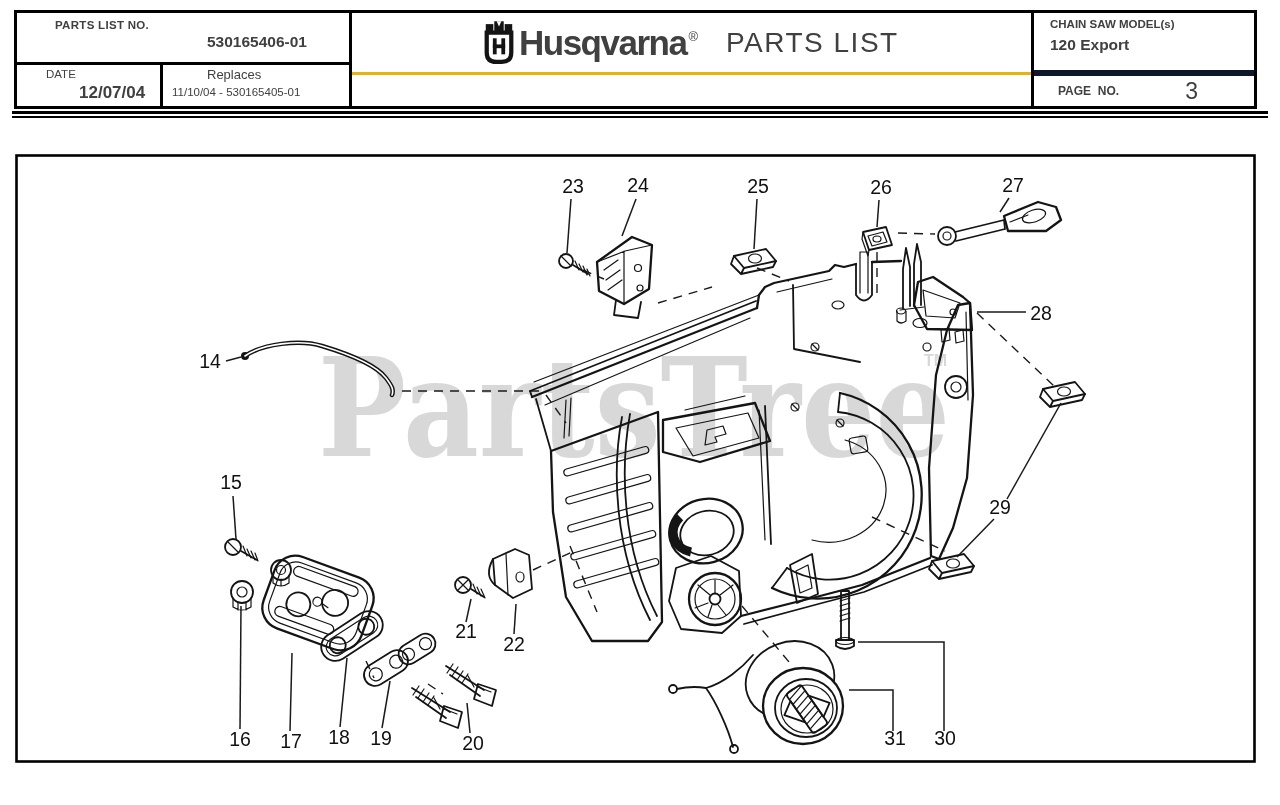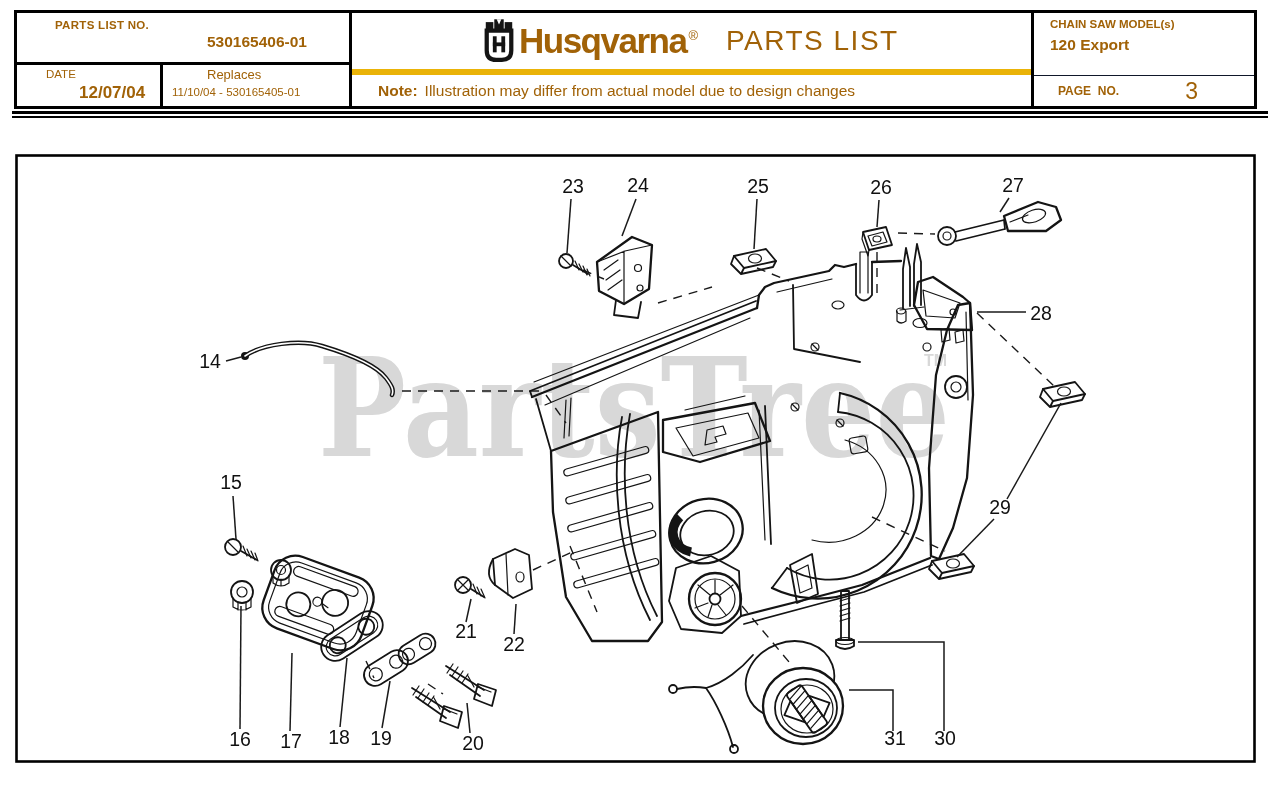--- a/index.html
+++ b/index.html
@@ -1,36 +1,36 @@
 <!DOCTYPE html>
 <html><head>
 <meta charset="utf-8">
 <style>
   html,body{margin:0;padding:0;background:#fff;}
   .page{position:relative;width:1280px;height:805px;background:#fff;overflow:hidden;
-        font-family:"Liberation Sans",sans-serif;color:#a16207;}
+        font-family:"Liberation Sans",sans-serif;color:#404040;}
   .hdr-box{position:absolute;border:3px solid #000;box-sizing:border-box;background:#fff;}
   .hb-left{left:14px;top:10px;width:338px;height:99px;}
   .pl-label{position:absolute;left:38px;top:6px;font-size:11.5px;font-weight:bold;letter-spacing:.3px;}
   .pl-value{position:absolute;left:190px;top:20px;font-size:15.5px;font-weight:bold;}
   .hb-left .rowline{position:absolute;left:0;right:0;top:49px;border-top:3px solid #000;}
   .hb-left .colline{position:absolute;left:143px;top:52px;bottom:0;border-left:3px solid #000;}
   .date-label{position:absolute;left:29px;top:55px;font-size:11.5px;font-weight:normal;}
   .date-value{position:absolute;left:62px;top:70px;font-size:17px;font-weight:bold;}
   .rep-label{position:absolute;left:190px;top:54px;font-size:13px;}
   .rep-value{position:absolute;left:155px;top:73px;font-size:11.5px;}
   .hb-center{left:349px;top:10px;width:685px;height:99px;}
-  .title-row{height:62px;border-bottom:6px solid #eab308;display:flex;align-items:center;padding-left:130px;box-sizing:border-box;}
+  .title-row{height:62px;border-bottom:3px solid #eab308;display:flex;align-items:center;padding-left:130px;box-sizing:border-box;}
   .brand{font-size:35px;font-weight:bold;letter-spacing:-1.5px;margin-left:3px;}
   .regmark{font-size:13px;margin-left:2px;margin-top:-12px;}
   .doc-title{font-size:28px;letter-spacing:1.5px;margin-left:28px;}
   .note-row{height:31px;display:flex;align-items:center;padding-left:26px;box-sizing:border-box;font-size:15.5px;}
   .note-label{font-weight:bold;margin-right:7px;}
   .hb-right{left:1031px;top:10px;width:226px;height:99px;}
-  .model-cell{height:63px;border-bottom:1px solid #0f172a;box-sizing:border-box;padding:5px 0 0 16px;}
+  .model-cell{height:63px;border-bottom:6px solid #0f172a;box-sizing:border-box;padding:5px 0 0 16px;}
   .model-label{font-size:11.5px;font-weight:bold;}
   .model-value{font-size:15.5px;font-weight:bold;margin-top:6px;}
   .page-cell{height:30px;display:flex;align-items:center;padding-left:24px;box-sizing:border-box;}
   .page-label{font-size:12px;font-weight:bold;white-space:pre;}
   .page-value{font-size:23px;margin-left:auto;margin-right:56px;}
   .double-rule{position:absolute;left:12px;top:111px;width:1256px;border-top:3.5px solid #000;}
   .double-rule div{margin-top:2px;height:2px;background:#000;}
   svg.diagram{position:absolute;left:0;top:0;}
   .s{stroke:#141414;fill:none;stroke-width:1.8;stroke-linecap:round;stroke-linejoin:round;}
   .s2{stroke:#141414;fill:none;stroke-width:2.3;stroke-linecap:round;stroke-linejoin:round;}
@@ -68,24 +68,20 @@
         <path d="M15.5,1 L18,6.5 L20.5,1 Z" fill="#fff" stroke="none"></path>
         <path d="M5,13 h26 v21 q0,10 -10,10 h-6 q-10,0 -10,-10 Z" fill="none" stroke="#141414" stroke-width="4.5"></path>
         <rect x="11.5" y="19" width="4" height="17" class="sf"></rect>
         <rect x="20.5" y="19" width="4" height="17" class="sf"></rect>
         <rect x="11.5" y="25.5" width="13" height="4" class="sf"></rect>
       </svg>
       <span class="brand">Husqvarna</span>
       <span class="regmark">®</span>
       <span class="doc-title">PARTS LIST</span>
     </div>
-    <div class="note-row">
-      <span class="note-label">Note:</span>
-      <span class="note-text">Illustration may differ from actual model due to design changes</span>
-    </div>
   </div>
 
   <div class="hdr-box hb-right">
     <div class="model-cell">
       <div class="model-label">CHAIN SAW MODEL(s)</div>
       <div class="model-value">120 Export</div>
     </div>
     <div class="page-cell">
       <span class="page-label">PAGE  NO.</span>
       <span class="page-value">3</span>

